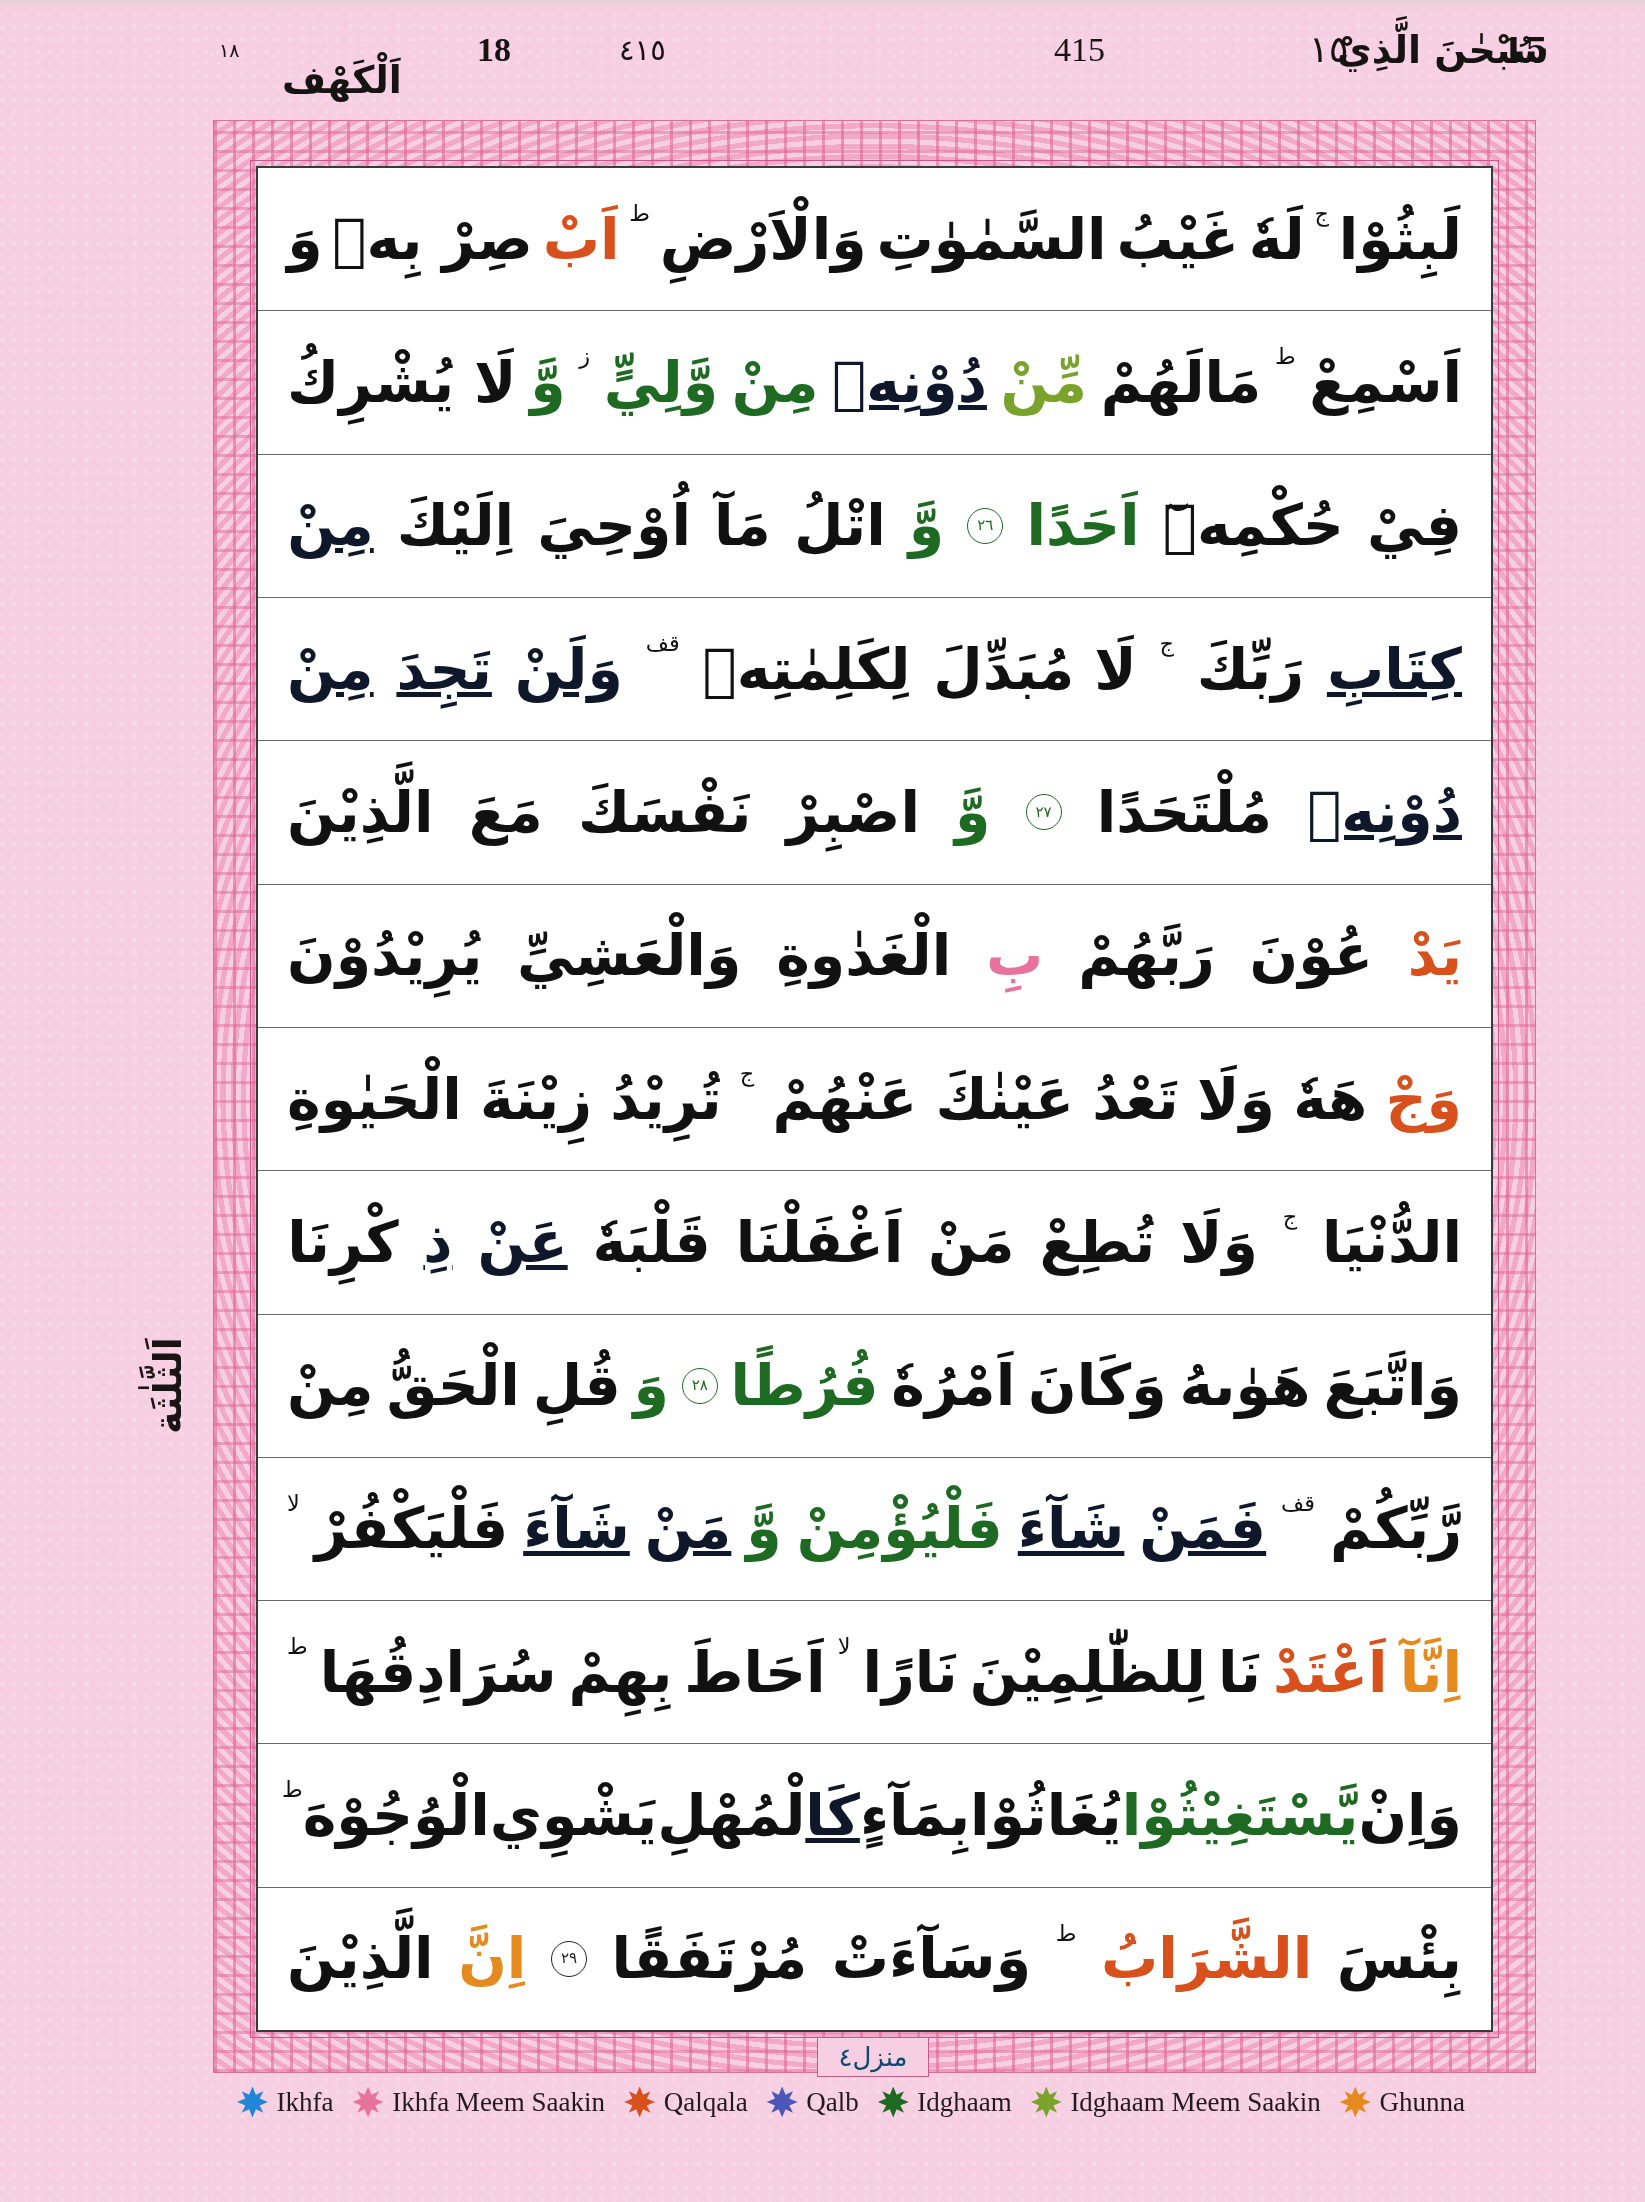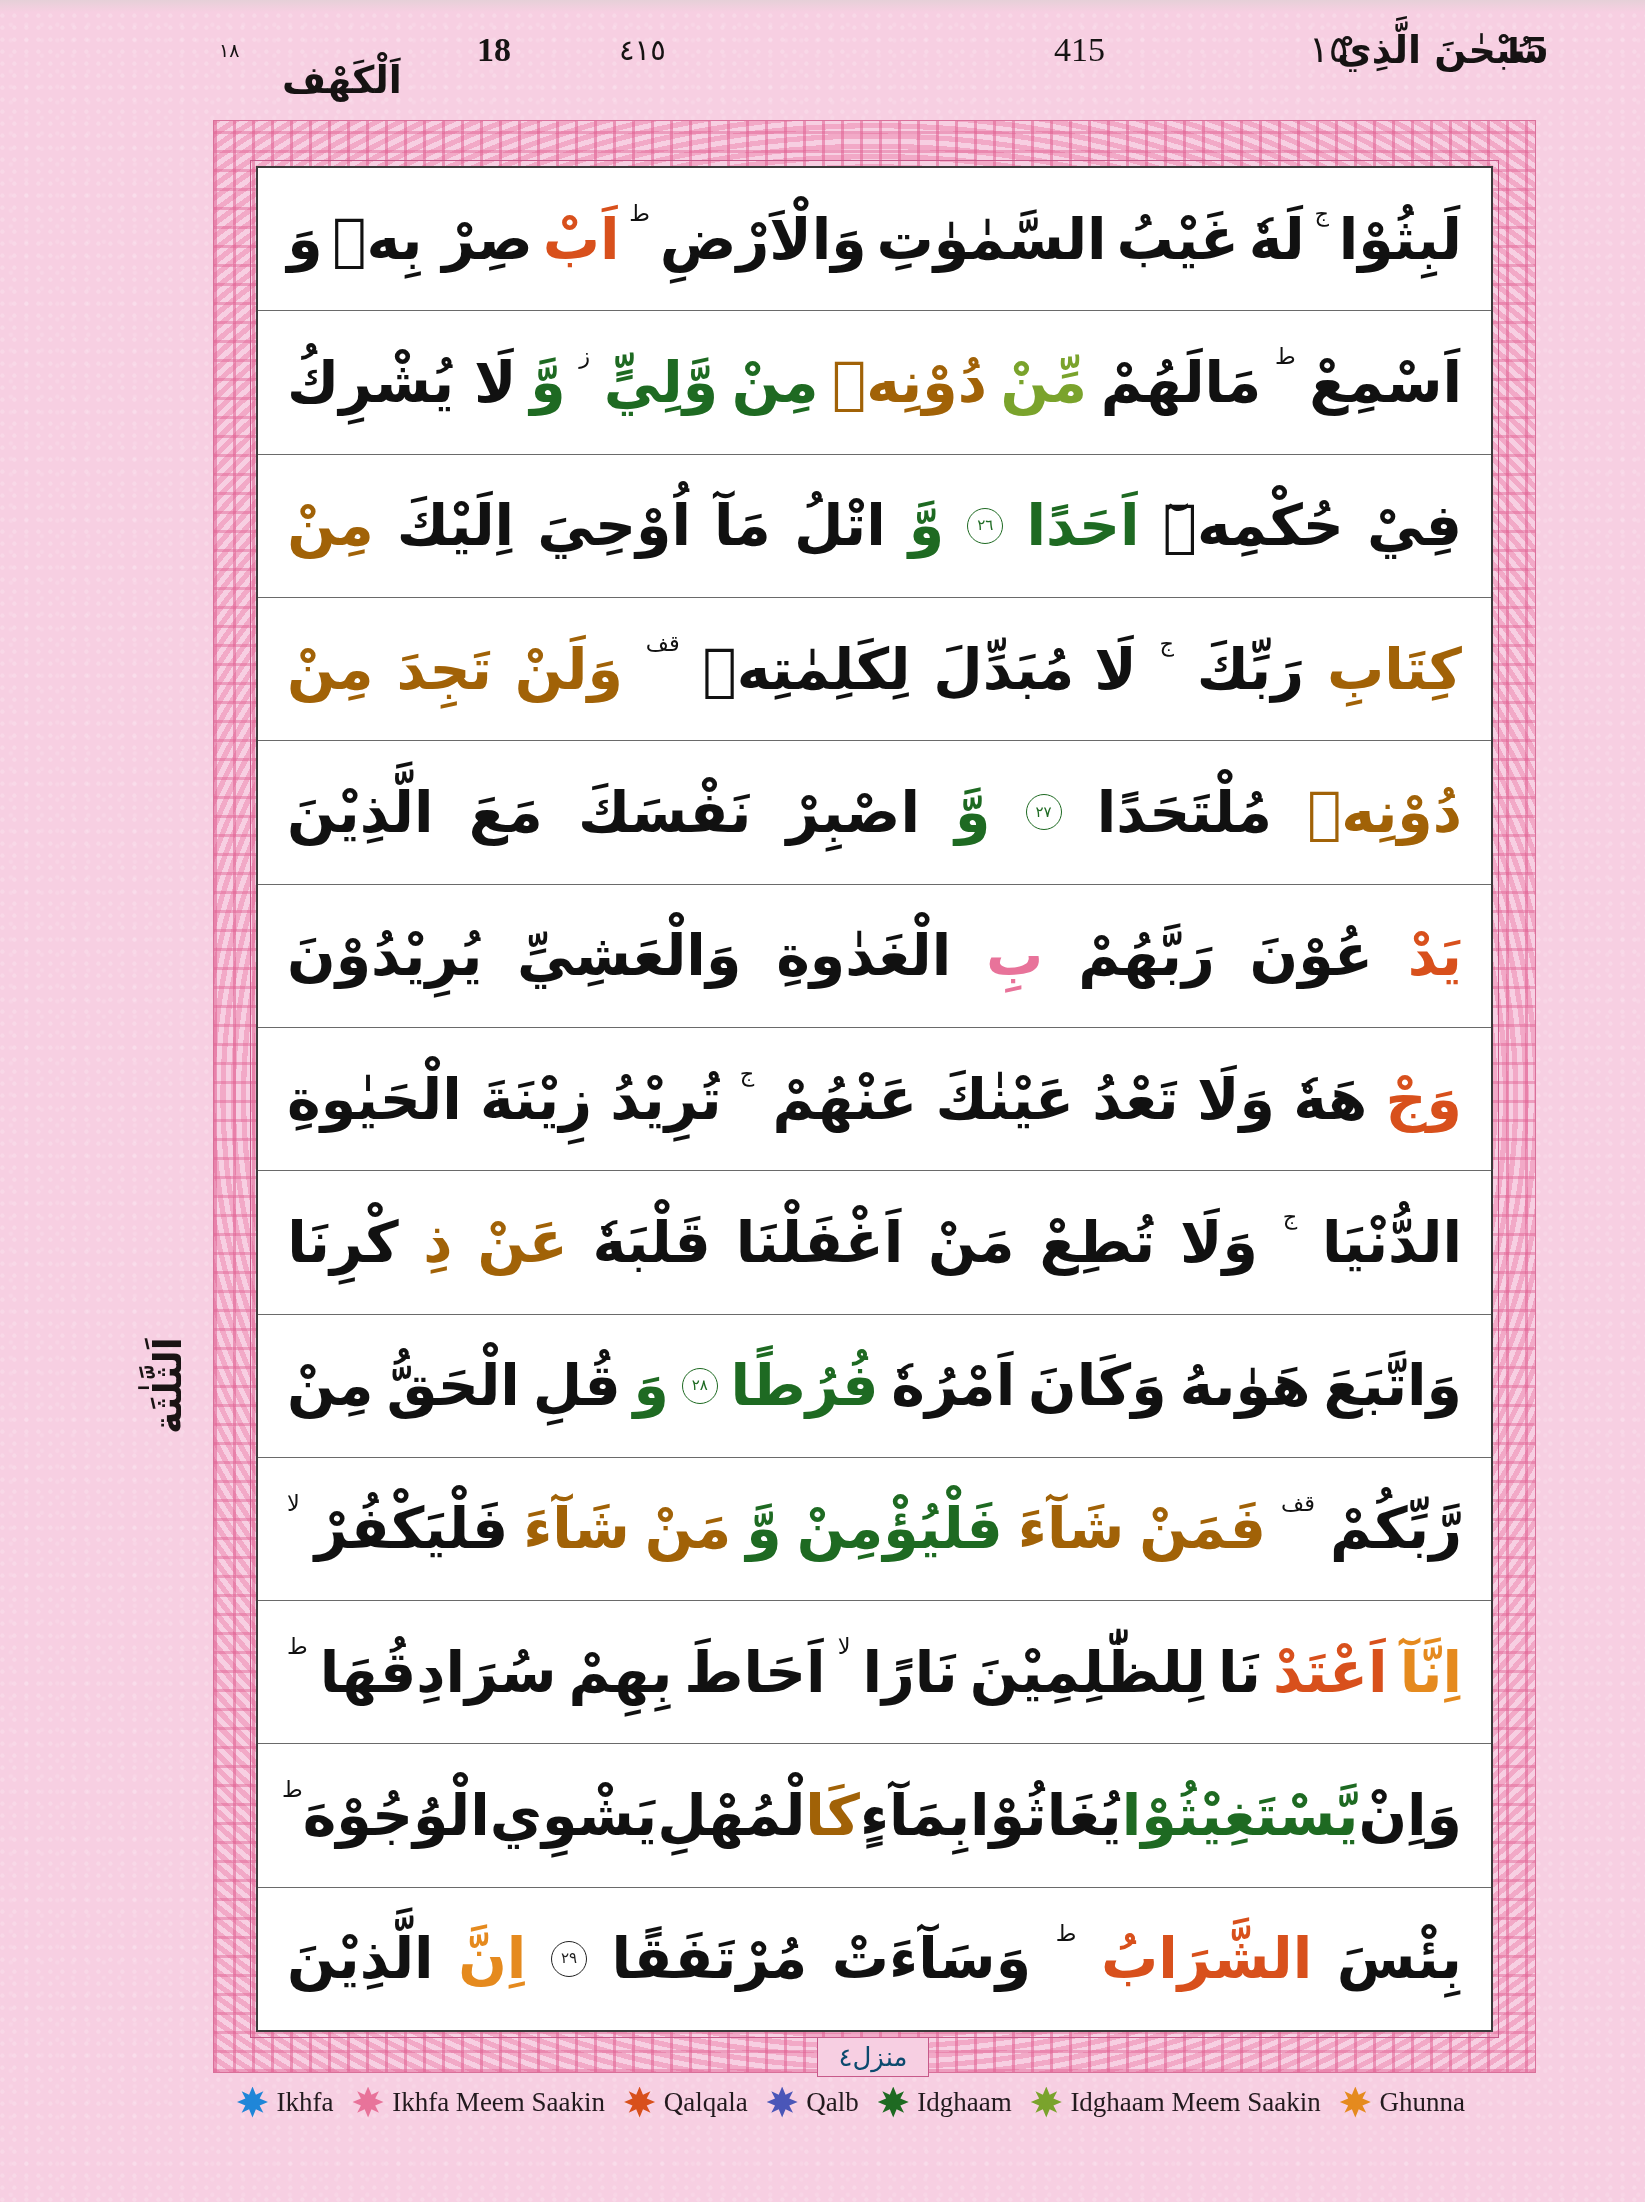--- a/index.html
+++ b/index.html
@@ -50,21 +50,21 @@
   .line {
     flex: 1 1 0; position: relative;
     border-bottom: 1.7px solid #6a6a6a;
     display: flex; align-items: center; justify-content: space-between;
     direction: rtl; padding: 0 29px; box-sizing: border-box;
     font-family: "DejaVu Sans", sans-serif; font-size: 57px; font-weight: bold;
     color: #111111; line-height: 1; white-space: nowrap; overflow: hidden;
   }
   .line:last-child { border-bottom: none; }
   .line .word { display: inline-block; }
-  .line .word.c-ikhfa { color: #a16207; }
+  .line .word.c-ikhfa { color: #0f172a; text-decoration: underline; }
   .line .word.c-ikhfa-meem { color: #e8739a; }
   .line .word.c-qalqala { color: #d8501c; }
   .line .word.c-idghaam { color: #1e6a22; }
   .line .word.c-idghaam-meem { color: #7aa32c; }
   .line .word.c-ghunna { color: #e58a1e; }
   .line .word.ayah-marker {
     font-size: 15px; font-weight: normal; color: #1e6a22;
     width: 34px; height: 34px; border: 1.7px solid #1e6a22; border-radius: 50%;
     display: inline-flex; align-items: center; justify-content: center;
   }

